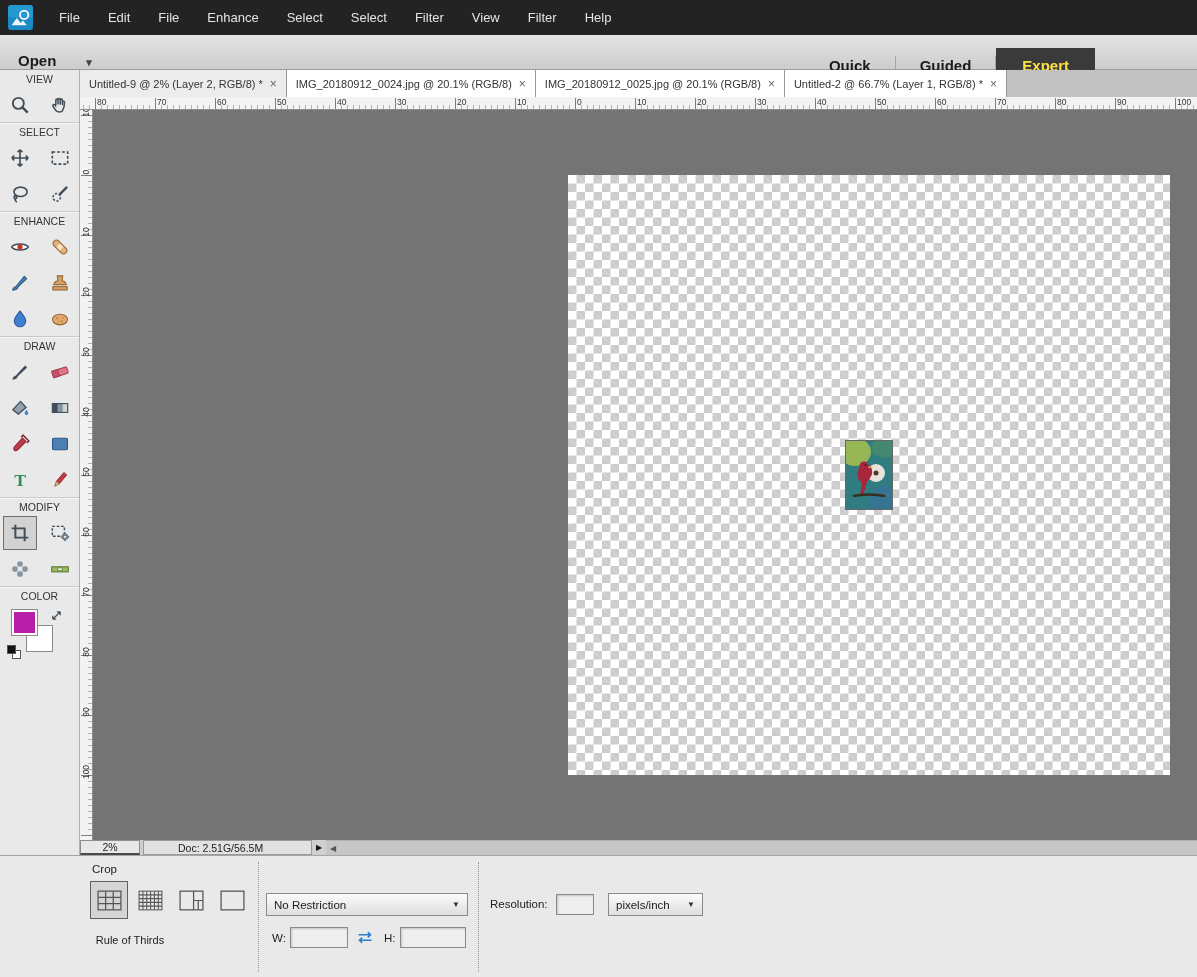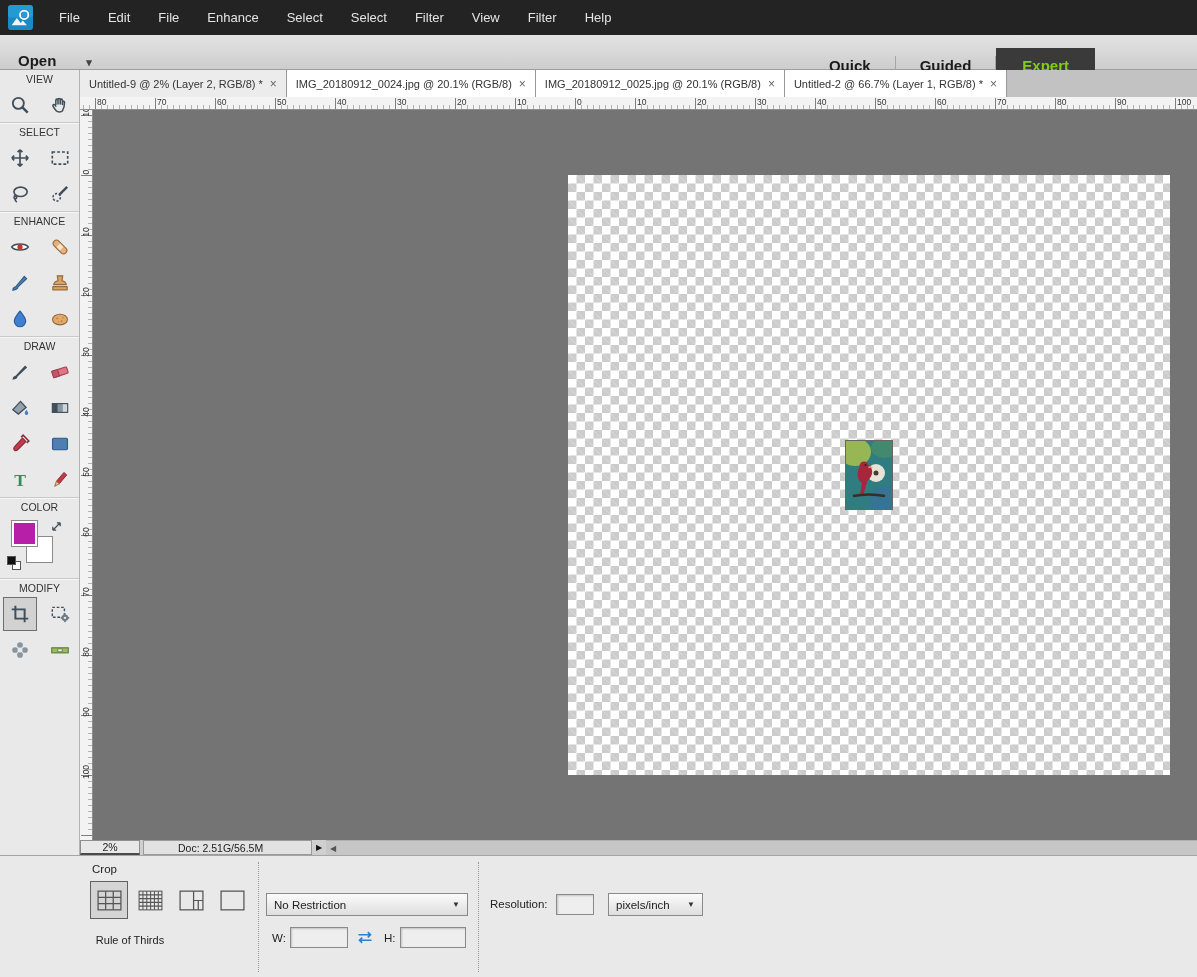--- a/index.html
+++ b/index.html
@@ -15,21 +15,21 @@
 
   
   .topbar { position: absolute; left: 0; top: 35px; width: 1197px; height: 35px;
             background: linear-gradient(#e3e3e3, #cdcdcd); border-bottom: 1px solid #9d9d9d; }
   .open-btn { position: absolute; left: 18px; top: 0; height: 34px; display: flex;
               align-items: flex-end; gap: 30px; font-weight: bold; font-size: 15px; color: #1b1b1b; cursor: pointer; }
   .open-caret { font-size: 11px; color: #444; }
   .mode-tabs { position: absolute; right: 102px; top: 13px; height: 34px; display: flex; align-items: center; }
   .mode-item { font-weight: bold; font-size: 15px; color: #1b1b1b; padding: 0 24px; cursor: pointer; }
   .mode-sep { width: 1px; height: 18px; background: #a5a5a5; }
-  .mode-expert { background: #3a3a3a; color: #84cc16; font-weight: bold; font-size: 15px;
+  .mode-expert { background: #3a3a3a; color: #fde047; font-weight: bold; font-size: 15px;
                  height: 34px; display: flex; align-items: center; padding: 0 26px; cursor: pointer; }
 
   
   .tabbar { position: absolute; left: 80px; top: 70px; width: 1117px; height: 27px;
             background: #c2c2c2; display: flex; align-items: stretch; }
   .doc-tab { display: flex; align-items: center; padding: 0 9px; background: #ffffff;
              border-right: 1px solid #979797; font-size: 11px; color: #333; cursor: pointer; white-space: nowrap; }
   .doc-tab.active { background: #ececec; }
   .tab-close { margin-left: 7px; color: #666; font-size: 12px; cursor: pointer; }
 
@@ -366,37 +366,20 @@
             <g transform="rotate(40 10 10)">
               <rect x="8.3" y="2.5" width="3.4" height="10.5" fill="#c23a4a" stroke="#8a2a36" stroke-width="0.8"></rect>
               <path d="M8.3 13l1.7 4.5 1.7-4.5z" fill="#eccb9c" stroke="#93683a" stroke-width="0.8"></path>
             </g>
           </svg>
         </div>
       </div>
     </div>
 
     <div class="tool-section">
-      <div class="tool-section-label">COLOR</div>
-      <div class="color-block">
-        <div class="swatch-bg" style="background: rgb(255, 255, 255);"></div>
-        <div class="swatch-fg" id="fg-swatch" style="background: rgb(184, 31, 168);"></div>
-        <div class="swatch-swap">
-          <svg width="13" height="13" viewBox="0 0 14 14" fill="none" stroke="#3f4e5a" stroke-width="1.3">
-            <path d="M3 11L11 3M11 3H7.4M11 3v3.6M3 11h3.6M3 11V7.4"></path>
-          </svg>
-        </div>
-        <div class="mini-swatches">
-          <div class="mini-b"></div>
-            <div class="mini-w"></div>
-        </div>
-      </div>
-    </div>
-
-    <div class="tool-section">
       <div class="tool-section-label">MODIFY</div>
       <div class="tool-grid">
         <div class="tool-btn selected">
           <svg width="22" height="22" viewBox="0 0 20 20" fill="none" stroke="#3f4e5a" stroke-width="1.8">
             <path d="M5.8 2.5v11.7h11.7M2.5 5.8h11.7v11.7"></path>
           </svg>
         </div>
         <div class="tool-btn">
           <svg width="22" height="22" viewBox="0 0 20 20">
             <rect x="3" y="4" width="11" height="9" fill="none" stroke="#3f4e5a" stroke-width="1.3" stroke-dasharray="2.4 1.6"></rect>
@@ -417,20 +400,37 @@
             <circle cx="14.5" cy="10" r="2.6"></circle>
               <circle cx="10" cy="14.5" r="2.6"></circle>
             <circle cx="10" cy="10" r="2.2" fill="#e9e9e9"></circle>
           </svg>
         </div>
         <div class="tool-btn">
           <svg width="22" height="22" viewBox="0 0 20 20">
             <rect x="2.5" y="8" width="15" height="4.6" fill="#9cbb62" stroke="#5d7a34" stroke-width="1"></rect>
             <rect x="8" y="9" width="4" height="2.6" fill="#eef3e0" stroke="#5d7a34" stroke-width="0.7"></rect>
           </svg>
+        </div>
+      </div>
+    </div>
+
+    <div class="tool-section">
+      <div class="tool-section-label">COLOR</div>
+      <div class="color-block">
+        <div class="swatch-bg" style="background: rgb(255, 255, 255);"></div>
+        <div class="swatch-fg" id="fg-swatch" style="background: rgb(184, 31, 168);"></div>
+        <div class="swatch-swap">
+          <svg width="13" height="13" viewBox="0 0 14 14" fill="none" stroke="#3f4e5a" stroke-width="1.3">
+            <path d="M3 11L11 3M11 3H7.4M11 3v3.6M3 11h3.6M3 11V7.4"></path>
+          </svg>
+        </div>
+        <div class="mini-swatches">
+          <div class="mini-b"></div>
+            <div class="mini-w"></div>
         </div>
       </div>
     </div>
   </div>
 
   <div class="canvas-area">
     <div class="canvas">
       <div class="placed-image">
         <svg width="48" height="70" viewBox="0 0 48 70">
           <rect width="48" height="70" fill="#2f7d80"></rect>

